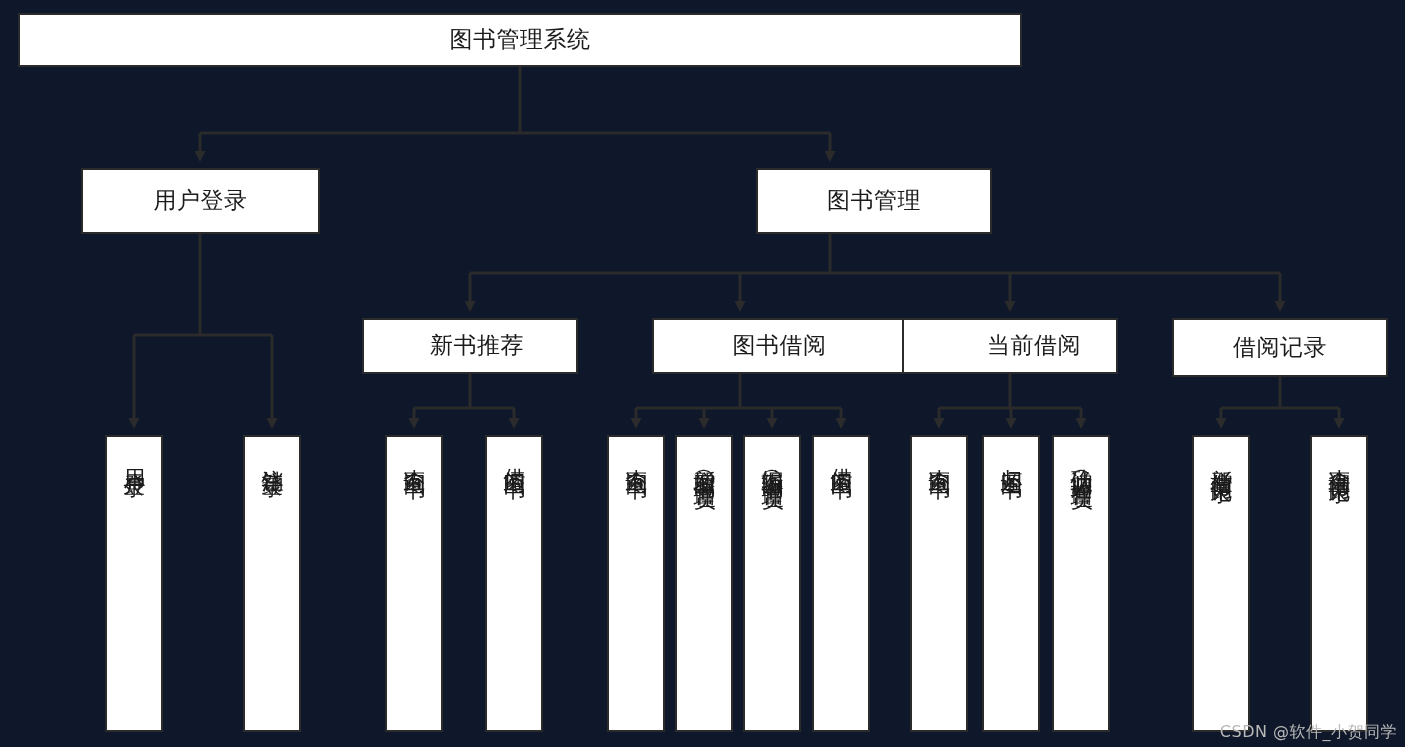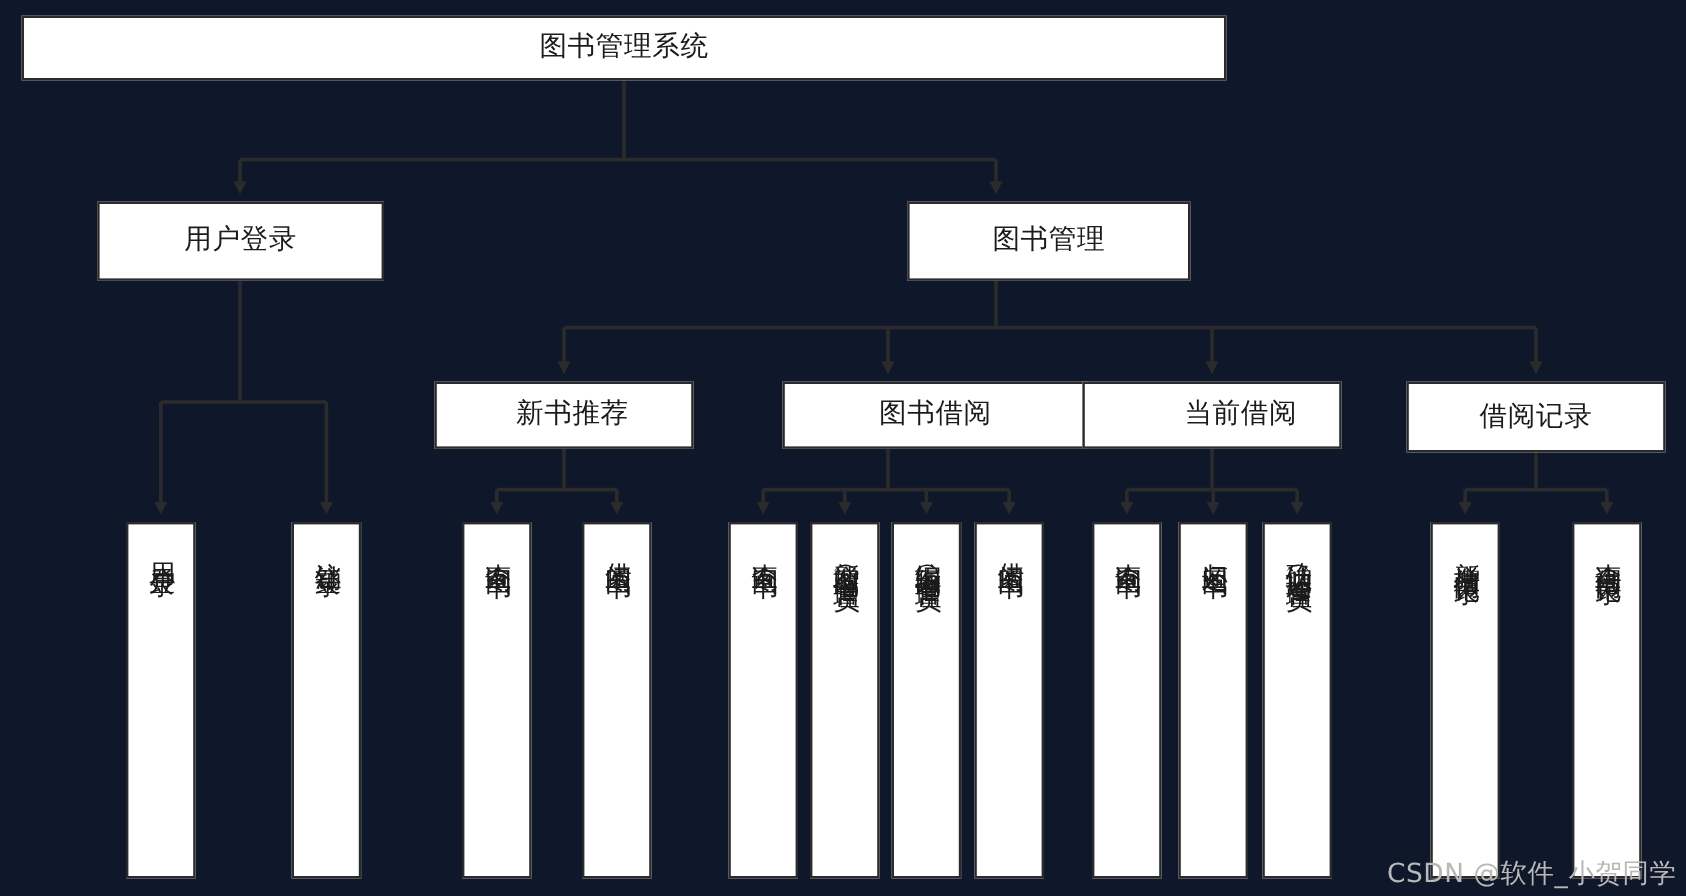--- a/index.html
+++ b/index.html
@@ -58,21 +58,21 @@
     font-size: 22px;
     line-height: 1.22;
     letter-spacing: 3px;
     text-align: left;
     white-space: nowrap;
   }
   .watermark {
     position: absolute;
     right: 8px;
     bottom: 4px;
-    font-size: 22px;
+    font-size: 16px;
     color: #b8b8b8;
     letter-spacing: 0.5px;
     white-space: nowrap;
     user-select: none;
   }
 </style>
 </head>
 <body>
 
 <div id="diagram-root">

